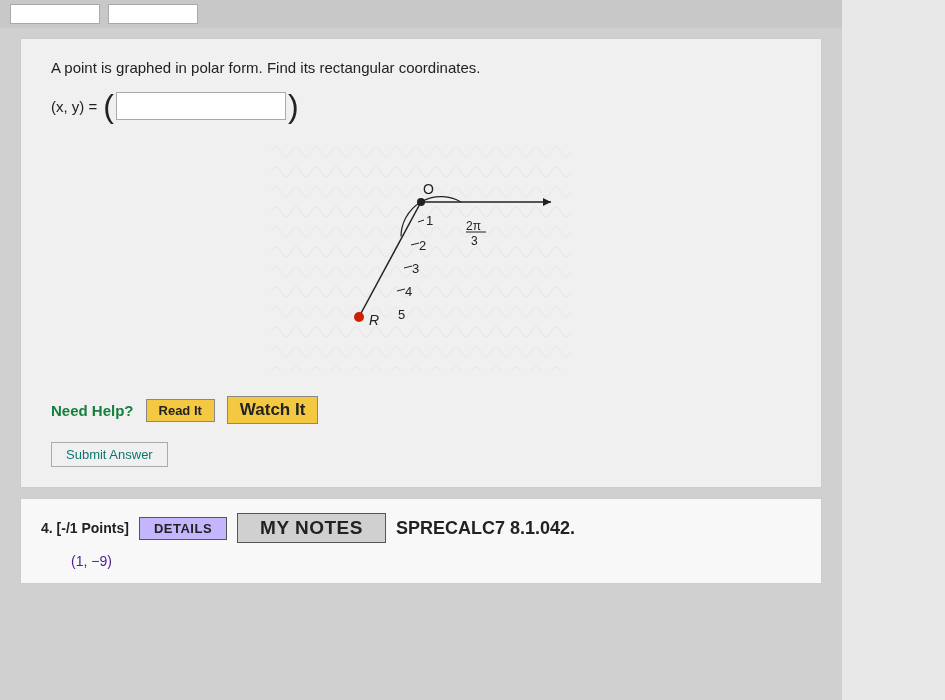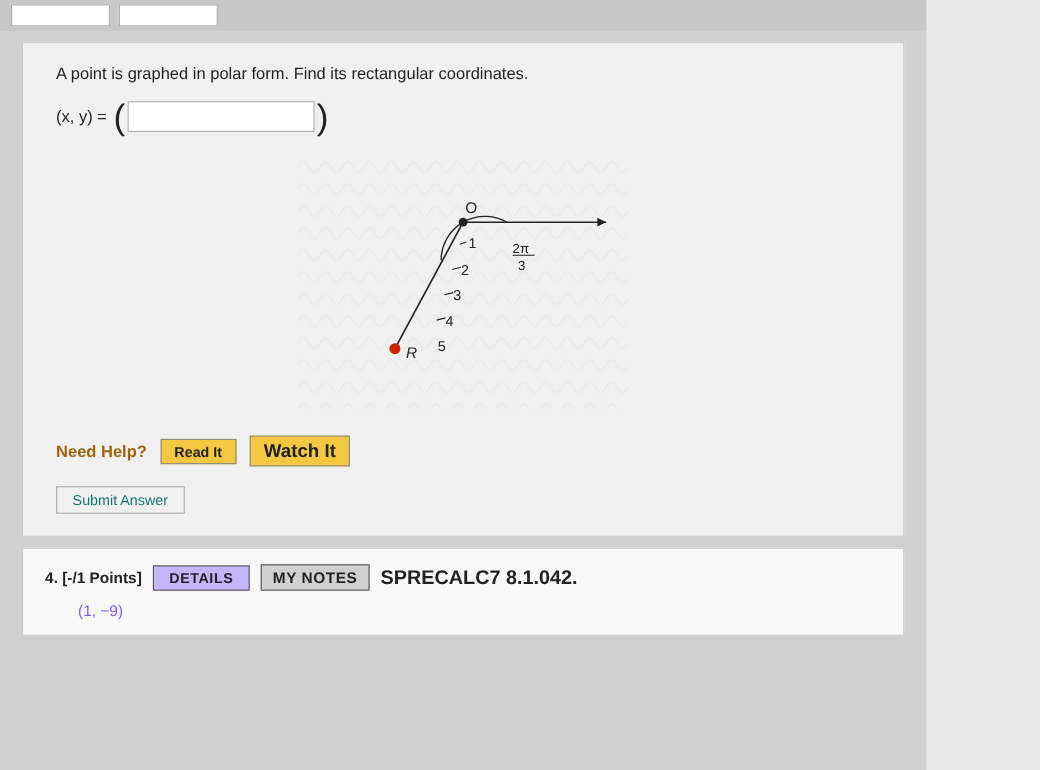--- a/index.html
+++ b/index.html
@@ -74,21 +74,21 @@
       margin-top: 10px;
     }
     .need-help-row {
       display: flex;
       align-items: center;
       margin-bottom: 18px;
       gap: 12px;
     }
     .need-help-label {
       font-weight: bold;
-      color: #a16207;
+      color: #15803d;
       font-size: 15px;
     }
     .read-it-btn {
       border: 1.5px solid #888;
       background: #f5c842;
       padding: 3px 12px;
       font-size: 13px;
       font-weight: bold;
       cursor: pointer;
       color: #222;
@@ -136,40 +136,40 @@
       padding: 3px 14px;
       font-size: 13px;
       font-weight: bold;
       cursor: pointer;
       color: #222;
       letter-spacing: 0.5px;
     }
     .my-notes-btn {
       border: 1.5px solid #555;
       background: #d0d0d0;
-      padding: 3px 10px;
-      font-size: 14px;
+      padding: 3px 22px;
+      font-size: 19px;
       font-weight: bold;
       cursor: pointer;
       color: #222;
       letter-spacing: 0.5px;
     }
     .sprecalc-label {
       font-size: 18px;
       color: #222;
       font-weight: bold;
     }
     .next-problem-text {
       font-size: 14px;
       color: #222;
       margin-bottom: 6px;
     }
     .coord-text {
       font-size: 14px;
-      color: #8b5cf6;
+      color: #4c1d95;
       margin-left: 30px;
     }
     
     svg text {
       font-family: Arial, sans-serif;
     }
   </style>
 </head>
 <body>
 

